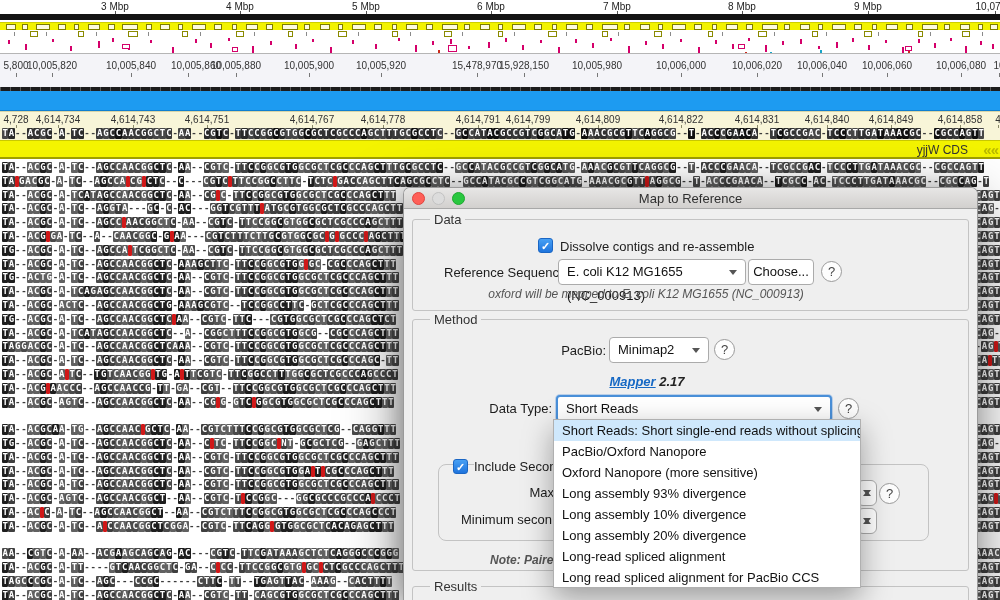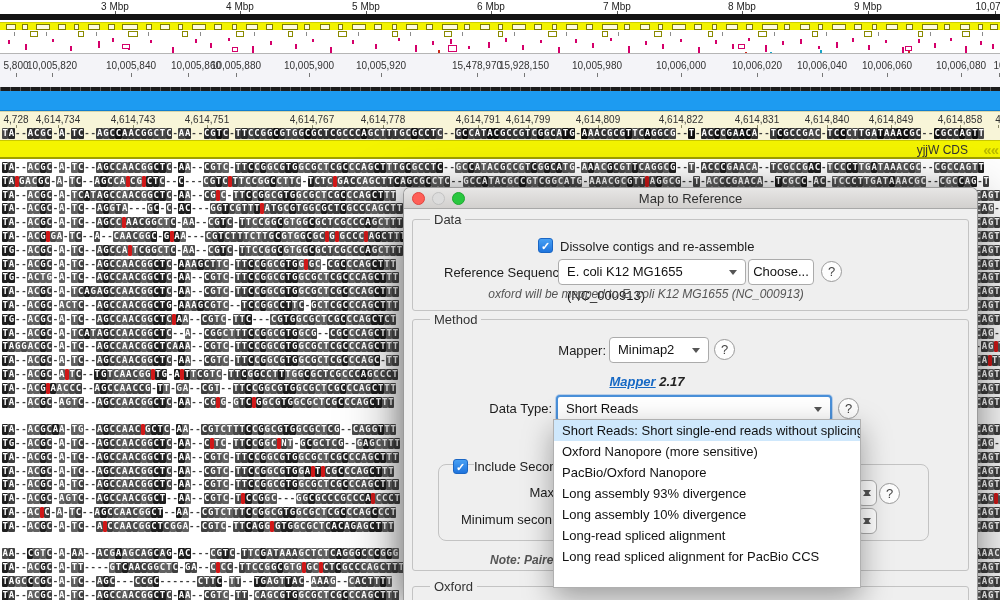--- a/index.html
+++ b/index.html
@@ -438,21 +438,21 @@
     <div class="combo" style="left:154px;top:71px;width:188px;height:26px;line-height:24px;">
       <span>E. coli K12 MG1655 (NC_000913)</span>
       <span class="tri"></span>
     </div>
     <div class="btn" style="left:344px;top:71px;width:66px;height:26px;line-height:24px;">Choose...</div>
     <div class="help" style="left:417px;top:73px;">?</div>
     <div class="lbl it" style="left:60px;top:99px;width:364px;text-align:center;font-size:12px;">oxford will be mapped to E. coli K12 MG1655 (NC_000913)</div>
 
     <div class="fbox" style="left:8px;top:131px;width:557px;height:252px;"></div>
     <div class="flegend" style="left:26px;top:124px;">Method</div>
-    <div class="lbl" style="left:120px;top:155px;width:82px;text-align:right;">Mapper:</div>
+    <div class="lbl" style="left:120px;top:155px;width:82px;text-align:right;">PacBio:</div>
     <div class="combo" style="left:205px;top:149px;width:100px;height:26px;line-height:24px;">
       <span>Minimap2</span>
       <span class="tri"></span>
     </div>
     <div class="help" style="left:310px;top:151px;">?</div>
     <div class="linkline" style="left:143px;top:186px;width:200px;">
       <a href="#">Mapper</a><span class="ver"> 2.17</span>
     </div>
     <div class="lbl" style="left:58px;top:213px;width:90px;text-align:right;">Data Type:</div>
     <div class="combo focus" style="left:152px;top:207px;width:276px;height:27px;line-height:23px;">
@@ -473,26 +473,27 @@
     <div class="lbl clip" style="left:57px;top:324px;width:93px;">Minimum secon</div>
     <div class="stepper" style="left:453px;top:320px;">
         <span class="up"></span>
         <span class="dn"></span>
       </div>
 
     <div class="lbl it clip" style="left:86px;top:365px;width:64px;font-size:12px;font-weight:bold;">Note: Paired re</div>
     <div class="lbl it" style="left:404px;top:365px;font-size:12px;font-weight:bold;">ads</div>
 
     <div class="fbox" style="left:8px;top:398px;width:557px;height:30px;"></div>
-    <div class="flegend" style="left:26px;top:391px;">Oxford</div>
+    <div class="flegend" style="left:26px;top:391px;">Results</div>
 
     <div class="ddlist" id="ddlist">
         <div class="dd-item sel">Short Reads: Short single-end reads without splicing</div>
+        <div class="dd-item">PacBio/Oxford Nanopore</div>
         <div class="dd-item">Oxford Nanopore (more sensitive)</div>
-        <div class="dd-item">PacBio/Oxford Nanopore</div>
         <div class="dd-item">Long assembly 93% divergence</div>
         <div class="dd-item">Long assembly 10% divergence</div>
+        <div class="dd-item">Long assembly 20% divergence</div>
         <div class="dd-item">Long-read spliced alignment</div>
         <div class="dd-item">Long read spliced alignment for PacBio CCS</div>
       </div>
   </div>
 
 </div>
 
 </body></html>

